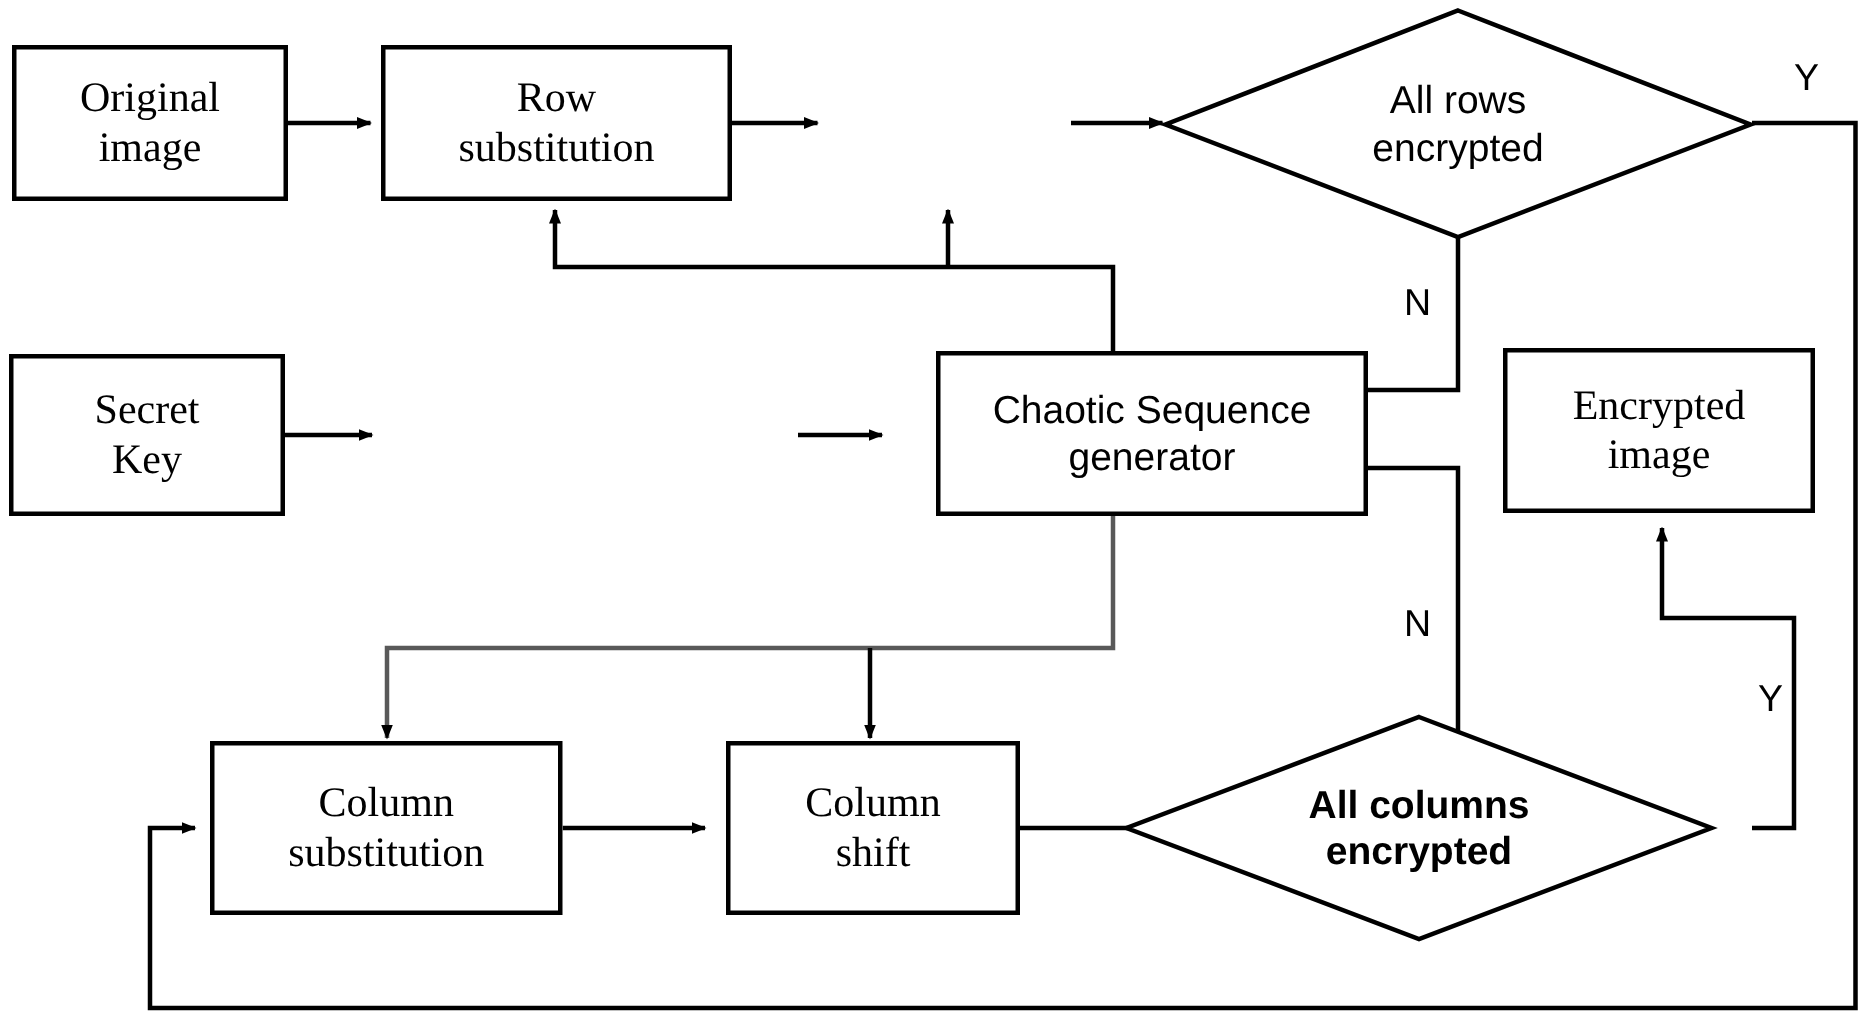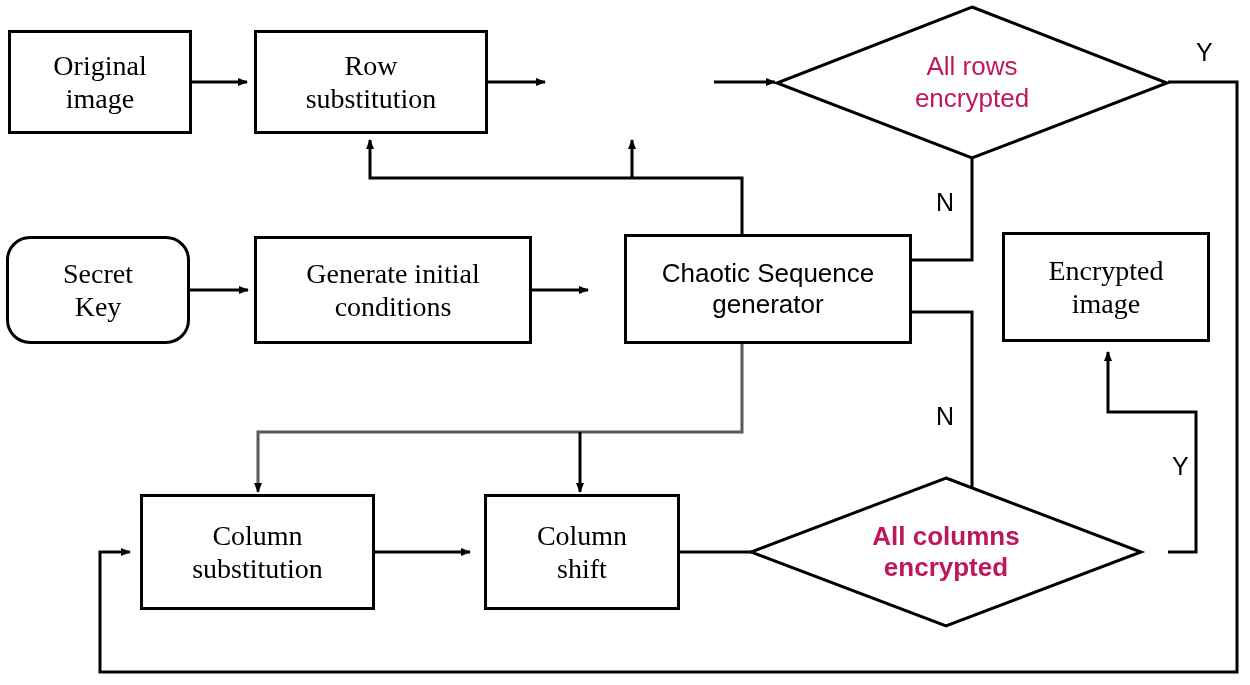--- a/index.html
+++ b/index.html
@@ -45,21 +45,21 @@
     position: absolute;
     left: 0;
     top: 0;
     width: 100%;
     height: 100%;
     display: flex;
     align-items: center;
     justify-content: center;
     text-align: center;
     line-height: 1.2;
-    color: #be185d;
+    color: #000000;
     white-space: pre-line;
     font-family: "Liberation Sans", sans-serif;
   }
   .edge-label {
     position: absolute;
     color: #000000;
     font-family: "Liberation Sans", sans-serif;
     font-size: 25px;
   }
   #wires {
@@ -125,25 +125,23 @@
 
 
   <div class="diamond-wrap" style="left:775px; top:5px; width:394px; height:155px;">
     <svg width="394" height="155" xmlns="http://www.w3.org/2000/svg">
       <polygon points="197,2 392,78 197,153 2,78" fill="#ffffff" stroke="#000000" stroke-width="3"></polygon>
     </svg>
     <div class="diamond-label" style="font-size:26px;">All rows
 encrypted</div>
   </div>
 
-  <div class="node serif" style="left:6px; top:236px; width:184px; height:108px; font-size:28px;border-radius:24px;">Secret
+  <div class="node serif" style="left:6px; top:236px; width:184px; height:108px; font-size:28px;">Secret
 Key</div>
 
-  <div class="node serif" style="left:254px; top:236px; width:278px; height:108px; font-size:28px;">Generate initial
-conditions</div>
 
   <div class="node sans" style="left:624px; top:234px; width:288px; height:110px; font-size:26px;">Chaotic Sequence
 generator</div>
 
   <div class="node serif" style="left:1002px; top:232px; width:208px; height:110px; font-size:28px;">Encrypted
 image</div>
 
   <div class="node serif" style="left:140px; top:494px; width:235px; height:116px; font-size:28px;">Column
 substitution</div>
 

